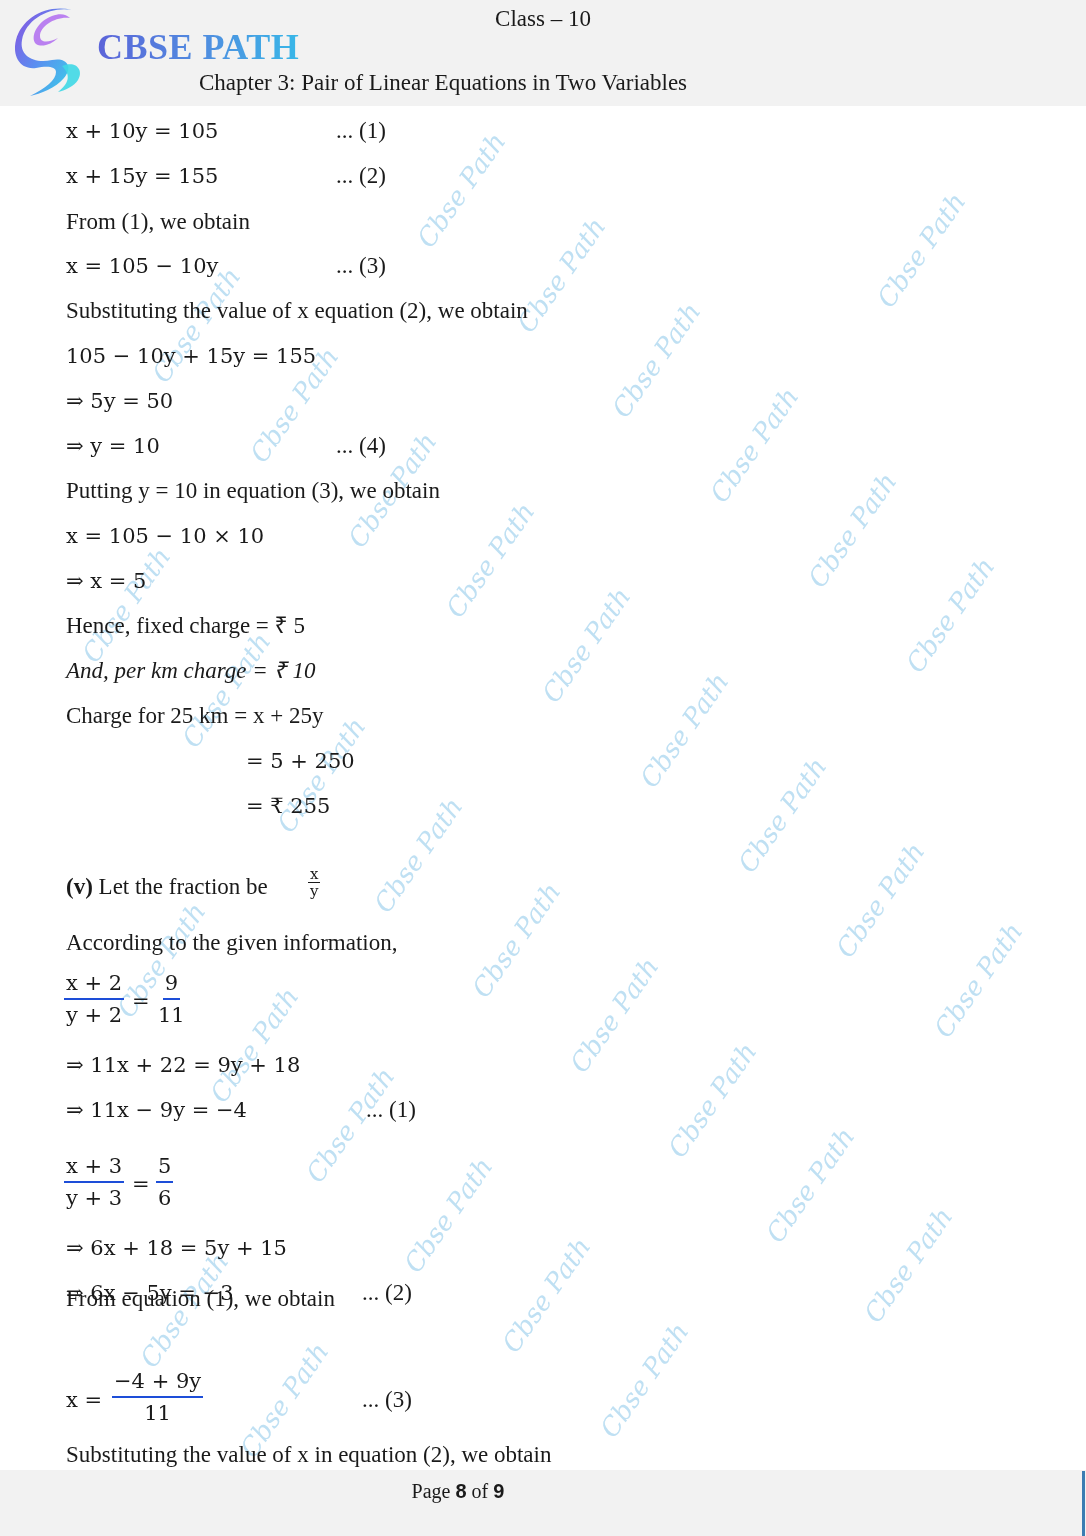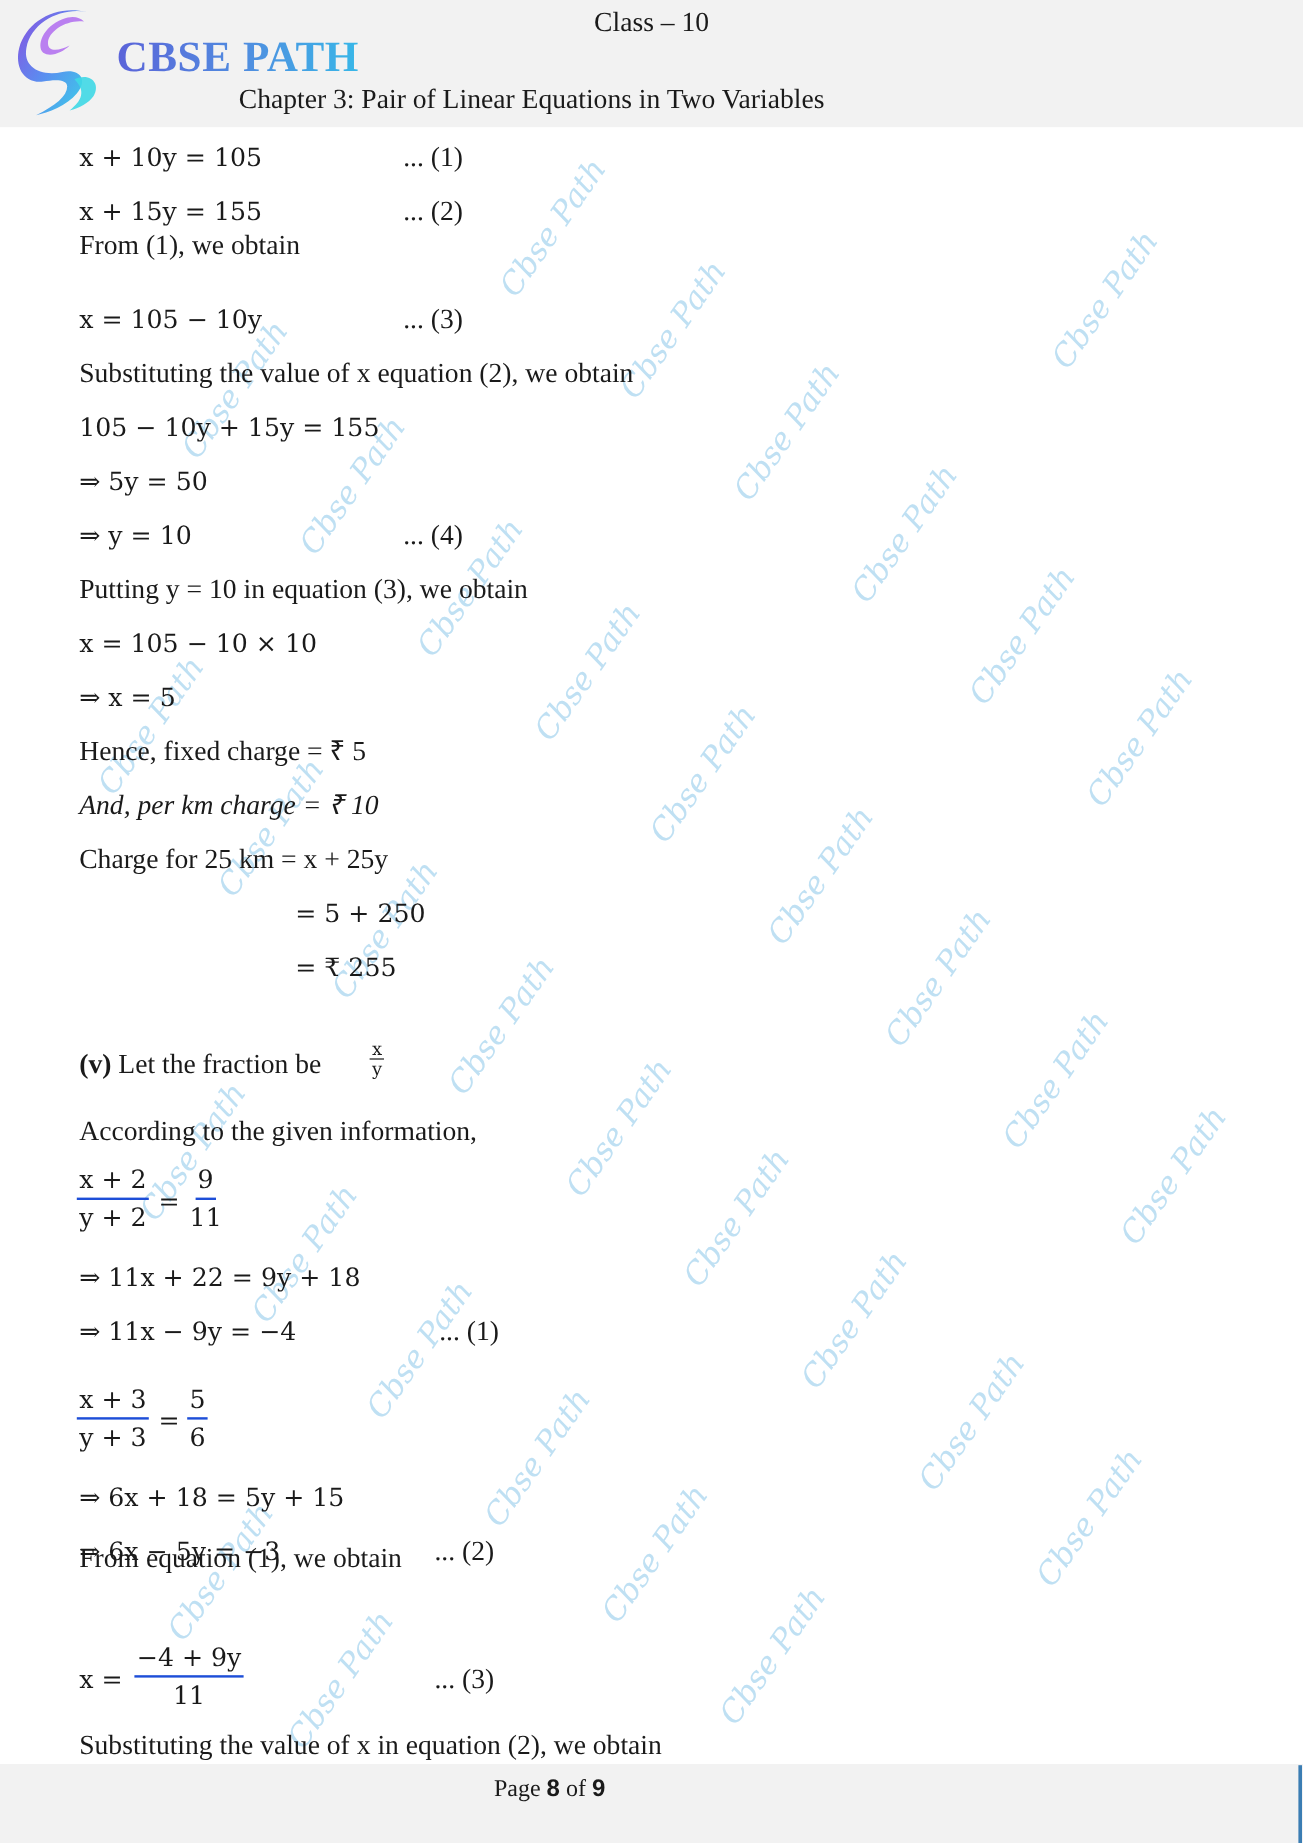--- a/index.html
+++ b/index.html
@@ -121,21 +121,21 @@
   <div class="watermark" style="left:218px;top:1385px;">Cbse Path</div>
 </div>
 
 <div class="content">
   <div class="line math" style="top:6px;">x + 10y = 105</div>
   <div class="tag" style="left:270px;top:6px;">... (1)</div>
 
   <div class="line math" style="top:51px;">x + 15y = 155</div>
   <div class="tag" style="left:270px;top:51px;">... (2)</div>
 
-  <div class="line" style="top:80px;">From (1), we obtain</div>
+  <div class="line" style="top:97px;">From (1), we obtain</div>
 
   <div class="line math" style="top:141px;">x = 105 − 10y</div>
   <div class="tag" style="left:270px;top:141px;">... (3)</div>
 
   <div class="line" style="top:186px;">Substituting the value of x equation (2), we obtain</div>
   <div class="line math" style="top:231px;">105 − 10y + 15y = 155</div>
   <div class="line math" style="top:276px;">⇒ 5y = 50</div>
 
   <div class="line math" style="top:321px;">⇒ y = 10</div>
   <div class="tag" style="left:270px;top:321px;">... (4)</div>

